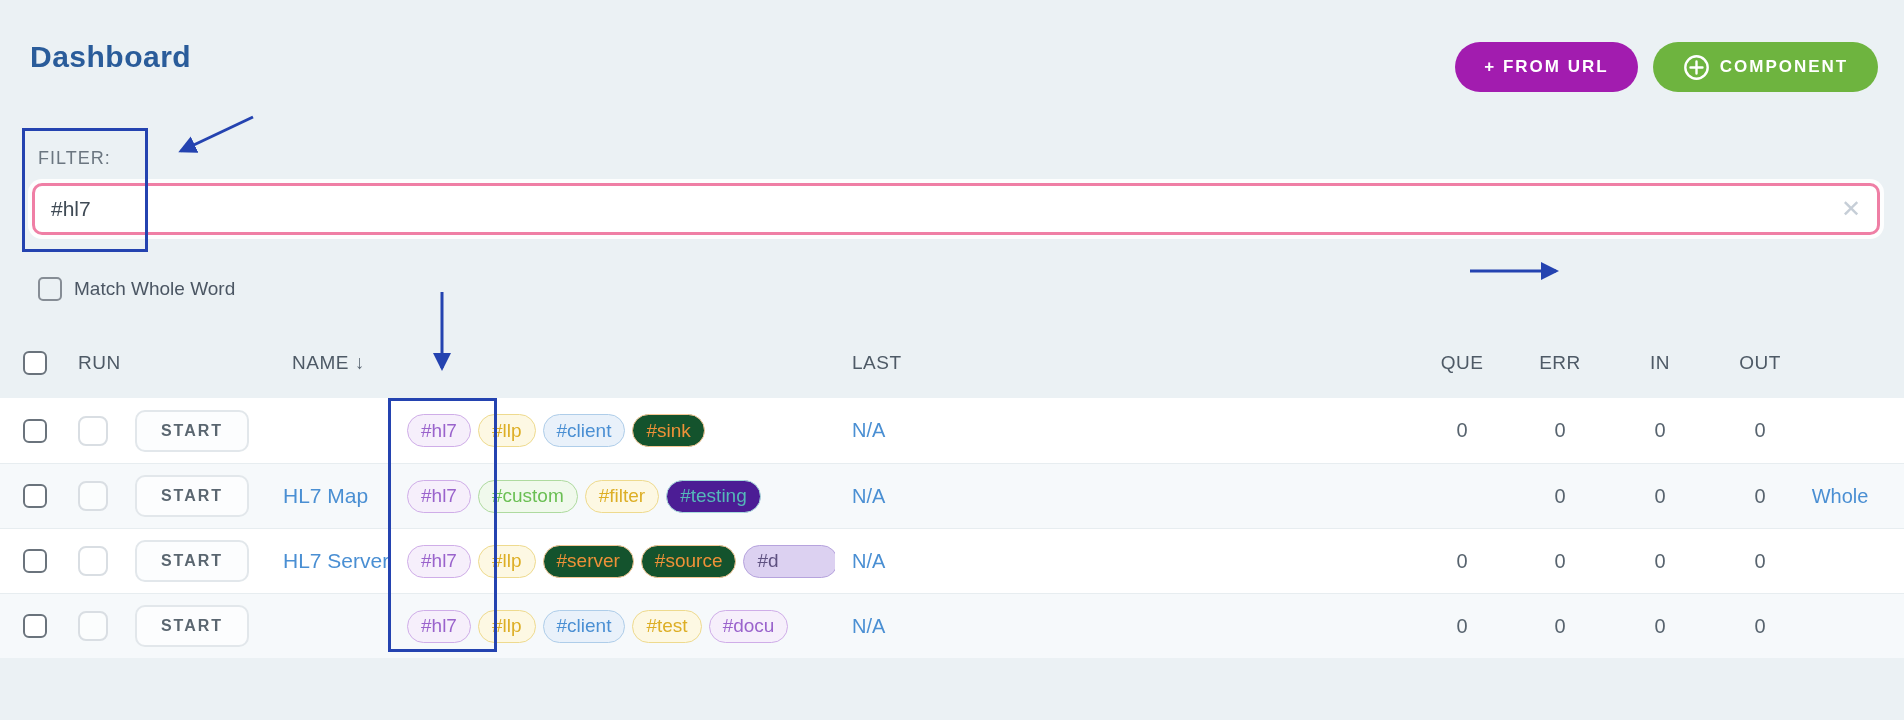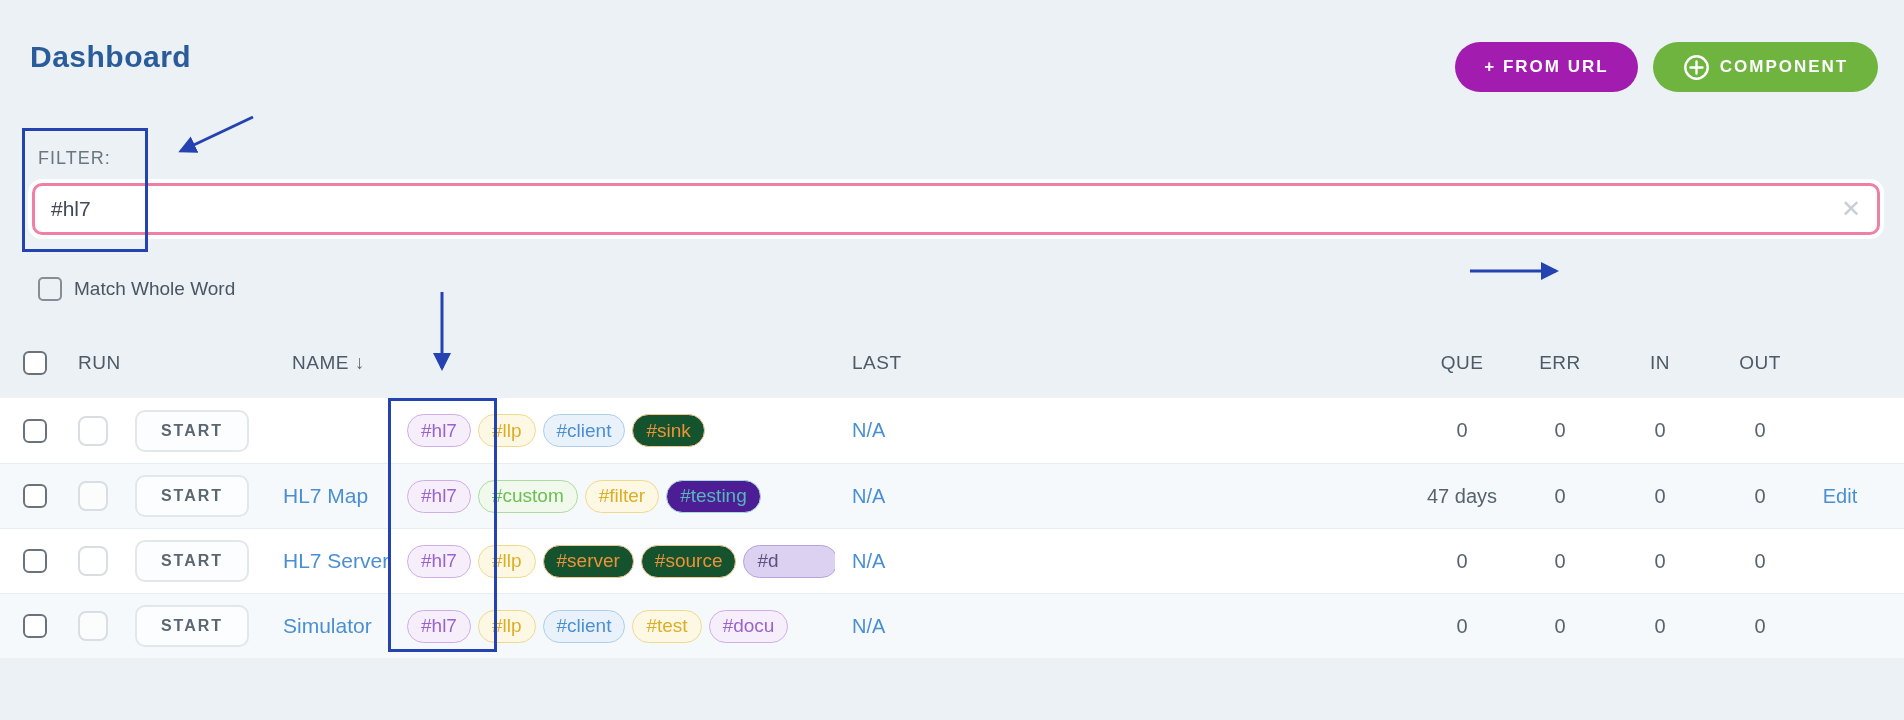--- a/index.html
+++ b/index.html
@@ -219,26 +219,25 @@
       </span>
       <span class="cell c-tags">
           <span class="tag tag-purple">#hl7</span>
           <span class="tag tag-green">#custom</span>
           <span class="tag tag-gold">#filter</span>
           <span class="tag tag-teal">#testing</span>
         </span>
       <span class="cell c-last">
           <a class="link last-link">N/A</a>
         </span>
-      <span class="cell c-que num">47 days</span>
       <span class="cell c-err num">0</span>
       <span class="cell c-in num">0</span>
       <span class="cell c-out num">0</span>
       <span class="cell c-edit">
-          <a class="link edit-link">Edit</a>
+          <a class="link edit-link">Whole</a>
         </span>
     </div>
 
     <div class="row">
       <span class="cell c-cb">
           <span class="cb cb-row"></span>
         </span>
       <span class="cell c-run">
           <span class="cb cb-run"></span>
         </span>
@@ -269,23 +268,20 @@
 
     <div class="row">
       <span class="cell c-cb">
           <span class="cb cb-row"></span>
         </span>
       <span class="cell c-run">
           <span class="cb cb-run"></span>
         </span>
       <span class="cell c-start">
         <button class="start-btn">START</button>
-      </span>
-      <span class="cell c-name">
-        <a class="link name-link">Simulator</a>
       </span>
       <span class="cell c-tags">
           <span class="tag tag-purple">#hl7</span>
           <span class="tag tag-gold">#llp</span>
           <span class="tag tag-blue">#client</span>
           <span class="tag tag-gold">#test</span>
           <span class="tag tag-purple">#docu</span>
         </span>
       <span class="cell c-last">
           <a class="link last-link">N/A</a>

